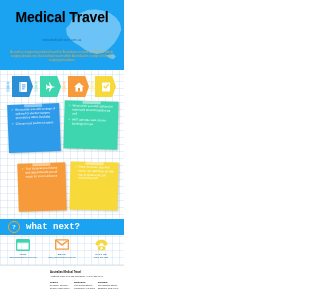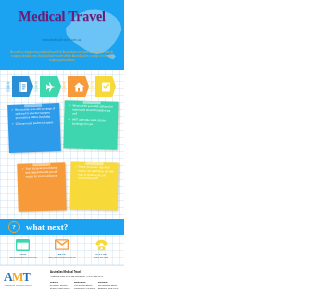--- a/index.html
+++ b/index.html
@@ -16,22 +16,22 @@
     position:absolute;left:0;top:0;width:124px;height:70px;
     background:#1ba3f2;overflow:hidden;
   }
   .map{
     position:absolute;right:-4px;top:4px;width:70px;height:58px;
     opacity:.35;
   }
   .map svg{width:100%;height:100%;display:block;}
   .title-wrap{position:absolute;left:0;top:10px;width:124px;text-align:center;z-index:3;}
   .title-main{
-    font-family:Liberation Serif, serif;
-    font-weight:bold;font-size:14px;line-height:14px;color:#701a75;
+    font-family:Liberation Sans, sans-serif;
+    font-weight:bold;font-size:14px;line-height:14px;color:#000000;
     letter-spacing:-0.2px;
     text-shadow:0 1px 0 rgba(0,0,0,.12);
   }
   .title-sub{
     font-family:"Liberation Serif",serif;
     font-size:9px;line-height:10px;color:#f5a623;margin-top:1px;
     font-style:italic;
   }
   .site-url{
     position:absolute;left:0;top:39px;width:124px;text-align:center;
@@ -98,21 +98,21 @@
     position:absolute;left:0;top:219px;width:124px;height:16px;background:#1ba3f2;
   }
   .q-circle{
     position:absolute;left:8px;top:2px;width:12px;height:12px;border-radius:50%;
     border:1.3px solid #f5a623;box-sizing:border-box;
     display:flex;align-items:center;justify-content:center;
     color:#ffffff;font-size:7px;font-weight:bold;font-family:"Liberation Serif",serif;
   }
   .whatnext-label{
     position:absolute;left:26px;top:3px;
-    font-family:Liberation Serif, serif;font-weight:bold;
+    font-family:Liberation Mono, monospace;font-weight:bold;
     font-size:9px;line-height:10px;color:#ffffff;
   }
 
   
   .contact-area{
     position:absolute;left:0;top:235px;width:124px;height:30px;
     background:
       repeating-linear-gradient(0deg,rgba(150,190,225,.2) 0 1px,transparent 1px 7px),
       repeating-linear-gradient(90deg,rgba(150,190,225,.2) 0 1px,transparent 1px 7px),
       #ffffff;
@@ -290,24 +290,20 @@
           <rect x="5" y="12" width="12" height="7" rx="1.6" fill="#f7d93a"></rect>
           <circle cx="11" cy="15.5" r="2" fill="#ffffff"></circle>
         </svg>
       </div>
       <div class="ttl">CALL US</div>
       <div class="val">1300 791 188</div>
     </div>
   </div>
 
   <div class="footer">
-    <div class="logo">
-      <div class="mark"><span>A</span><span class="v">M</span><span>T</span></div>
-      <div class="tag">Australian Medical Travel</div>
-    </div>
 
     <div class="fcol fname">Australian Medical Travel</div>
     <div class="fcol fcontact">Australia: 1300 791 188   Overseas: +61 3 9111 0149</div>
 
     <div class="fcol faddr1">
       <div class="fhead">Sydney</div>
       <div>37 Sibley Square, Sydney NSW 2000</div>
     </div>
     <div class="fcol faddr2">
       <div class="fhead">Melbourne</div>

